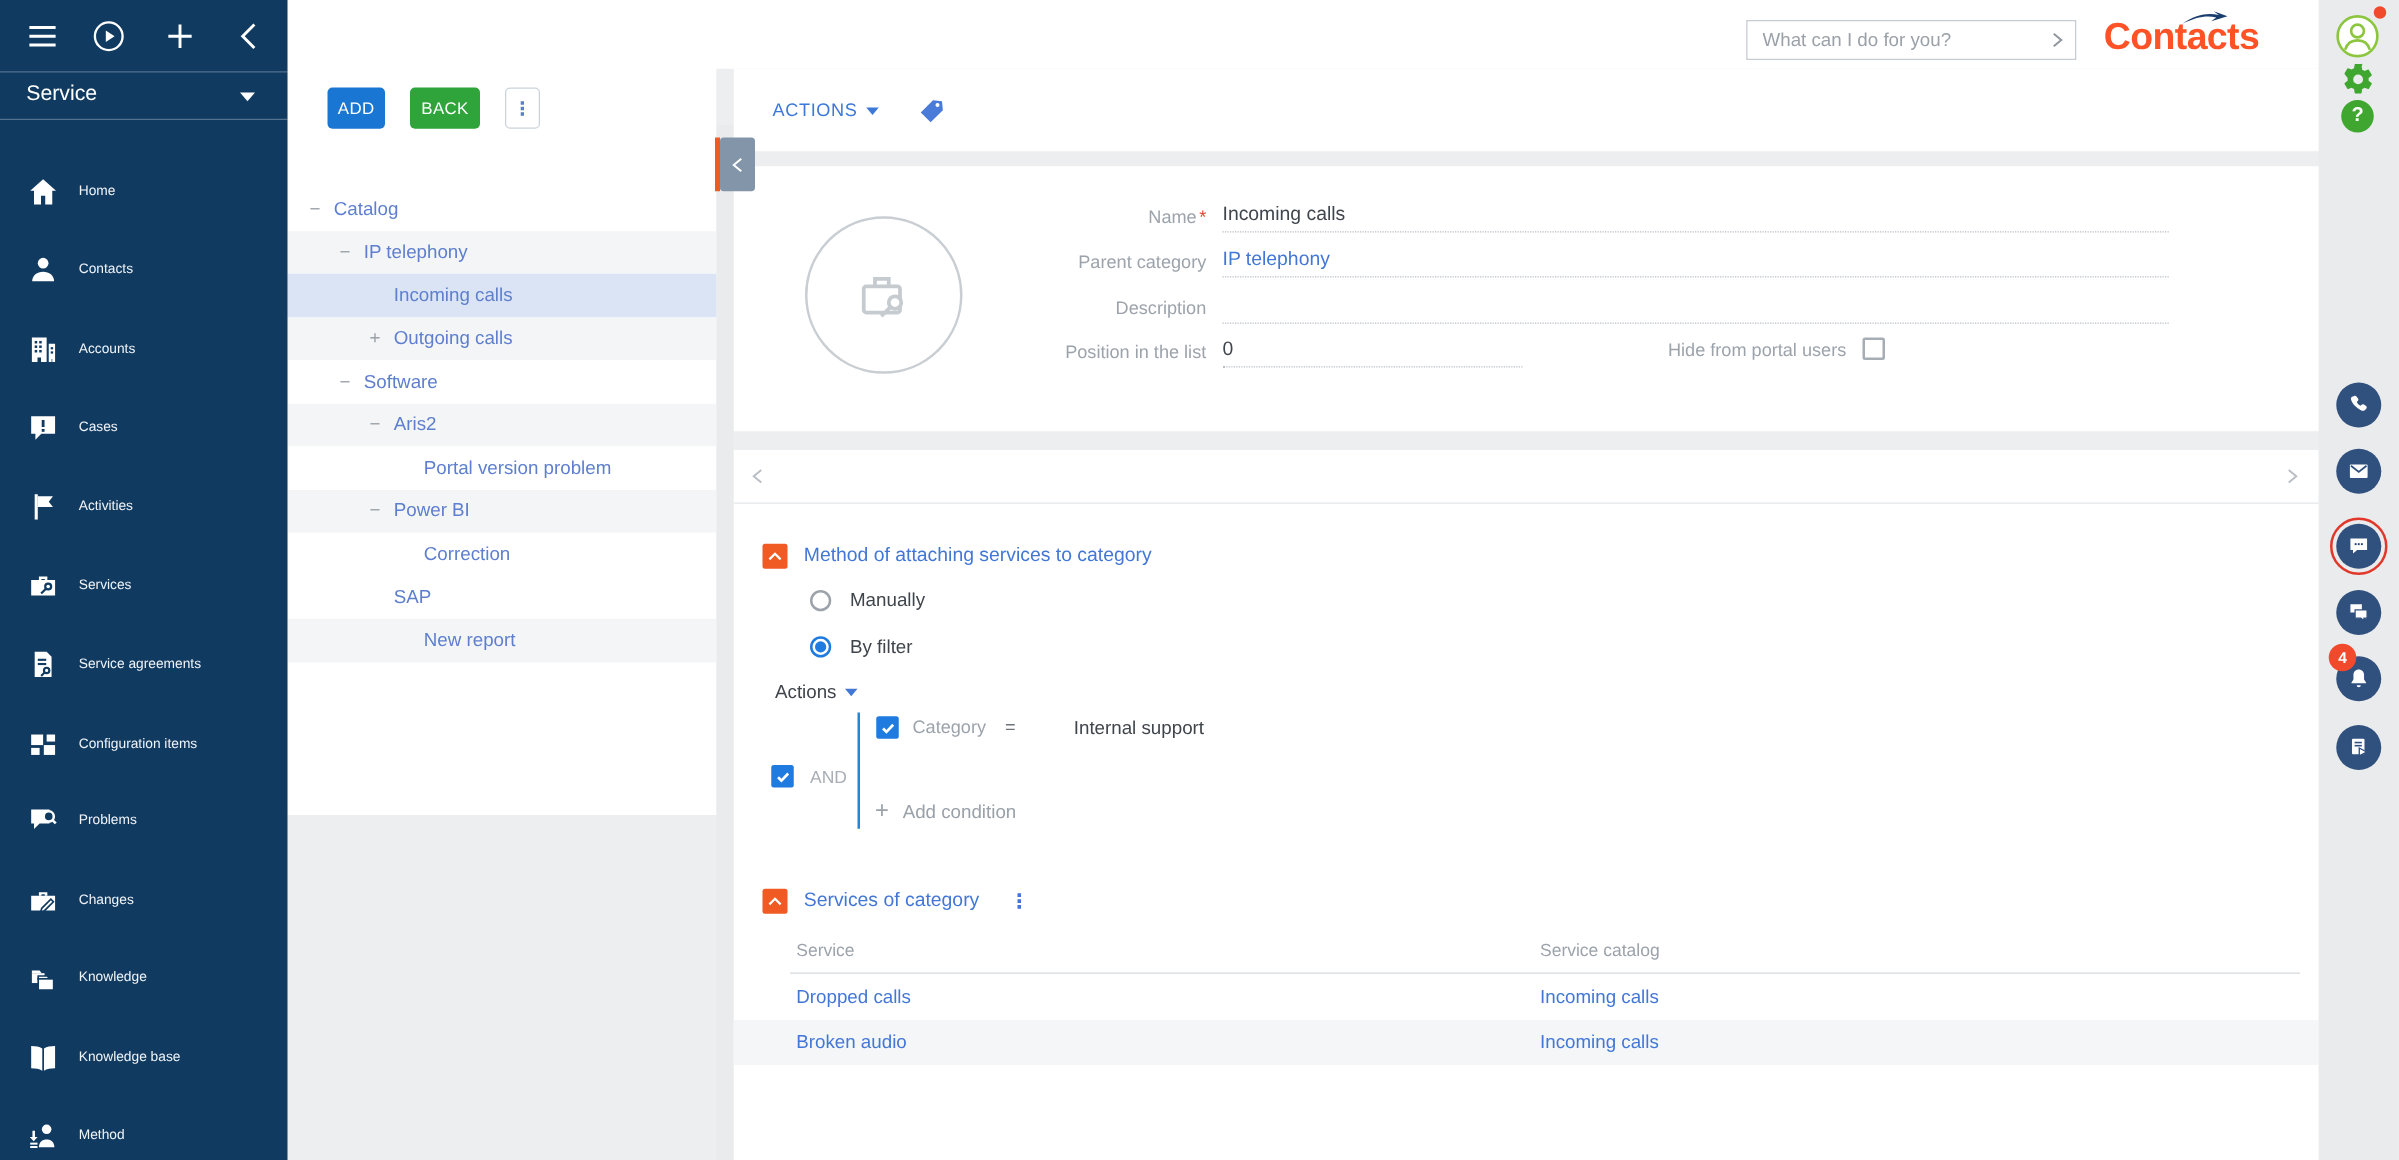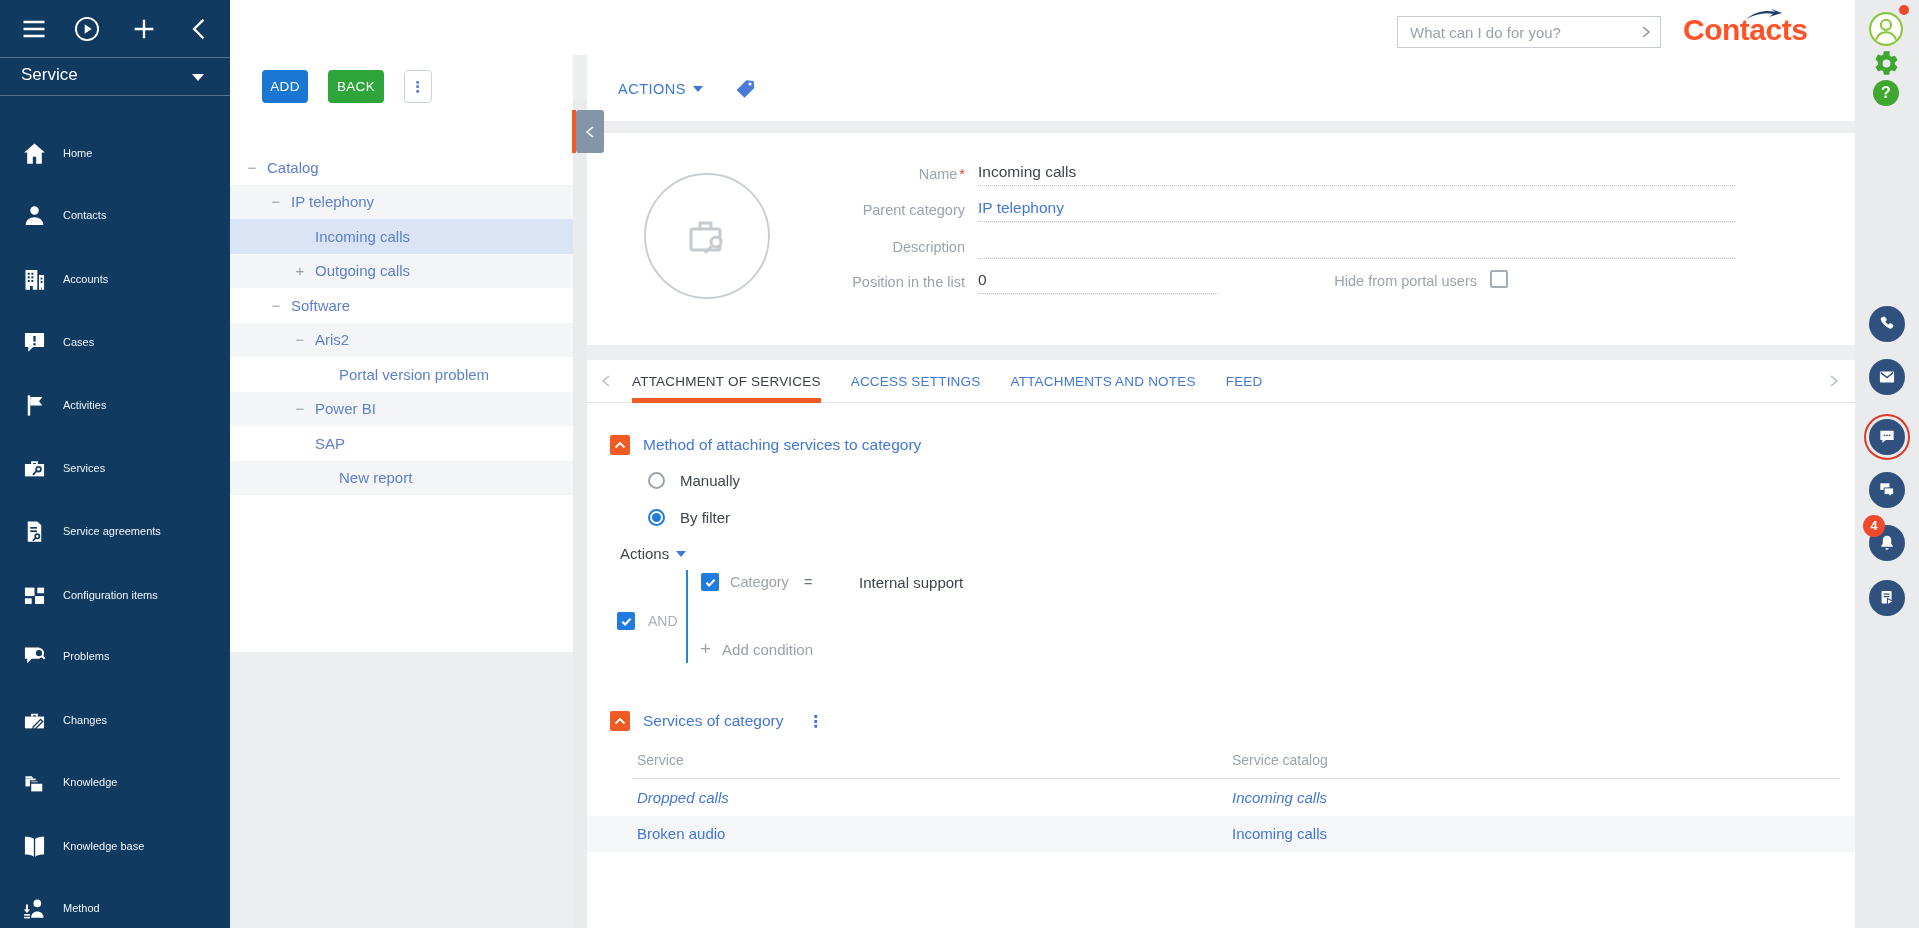--- a/index.html
+++ b/index.html
@@ -318,20 +318,25 @@
           <span style="width:87px;flex:0 0 87px"></span>
           <span style="width:22px;flex:0 0 22px"></span>
           <span>Portal version problem</span>
         </div>
         <div class="tree-row striped">
           <span style="width:63px;flex:0 0 63px"></span>
           <span class="tree-exp">−</span>
           <span>Power BI</span>
         </div>
         <div class="tree-row">
+          <span style="width:87px;flex:0 0 87px"></span>
+          <span style="width:22px;flex:0 0 22px"></span>
+          <span>Correction</span>
+        </div>
+        <div class="tree-row">
           <span style="width:63px;flex:0 0 63px"></span>
           <span style="width:22px;flex:0 0 22px"></span>
           <span>SAP</span>
         </div>
         <div class="tree-row striped">
           <span style="width:87px;flex:0 0 87px"></span>
           <span style="width:22px;flex:0 0 22px"></span>
           <span>New report</span>
         </div>
       </div>
@@ -405,26 +410,20 @@
     <span class="cb unchecked hide-portal-cb"></span>
   </div>
 
   <div class="card tabs-card">
     <div class="tabs-row">
       <span class="tab-arrow left">
         <svg width="10" height="14" viewBox="0 0 10 14">
             <path d="M8 2 2 7l6 5" fill="none" stroke="#B9BFC5" stroke-width="1.6"></path>
           </svg>
       </span>
-      <span id="tabs-host" style="display:flex;height:43px;align-items:center">
-          <span class="tab active">ATTACHMENT OF SERVICES</span>
-          <span class="tab">ACCESS SETTINGS</span>
-          <span class="tab">ATTACHMENTS AND NOTES</span>
-          <span class="tab">FEED</span>
-        </span>
       <span class="tab-arrow right">
         <svg width="10" height="14" viewBox="0 0 10 14">
             <path d="M2 2l6 5-6 5" fill="none" stroke="#B9BFC5" stroke-width="1.6"></path>
           </svg>
       </span>
     </div>
 
     <div class="sec-head" style="left:23px; top:75px">
       <span class="sec-toggle">
         <svg width="12" height="8" viewBox="0 0 12 8">
@@ -482,21 +481,21 @@
       </span>
       <span class="sec-title">Services of category</span>
       <span class="sec-dots">⋮</span>
     </div>
 
     <div class="svc-table">
       <span class="svc-hdr col-service">Service</span>
       <span class="svc-hdr col-catalog">Service catalog</span>
       <div class="svc-line"></div>
       <div id="svc-rows">
-          <div class="svc-row" style="top: 28px; font-style: italic;">
+          <div class="svc-row" style="top: 28px;">
             <span class="svc-cell col-service">Dropped calls</span>
             <span class="svc-cell col-catalog">Incoming calls</span>
           </div>
           <div class="svc-row striped" style="top: 64px;">
             <span class="svc-cell col-service">Broken audio</span>
             <span class="svc-cell col-catalog">Incoming calls</span>
           </div>
         </div>
     </div>
   </div>

